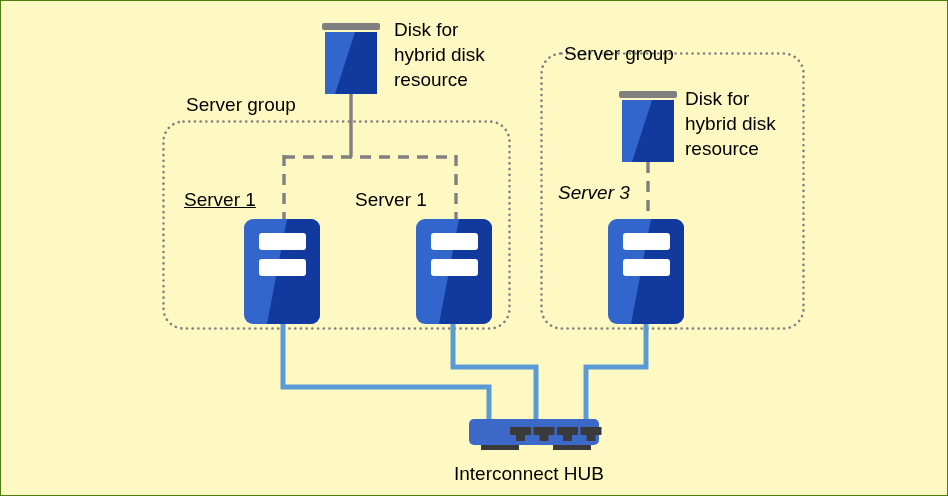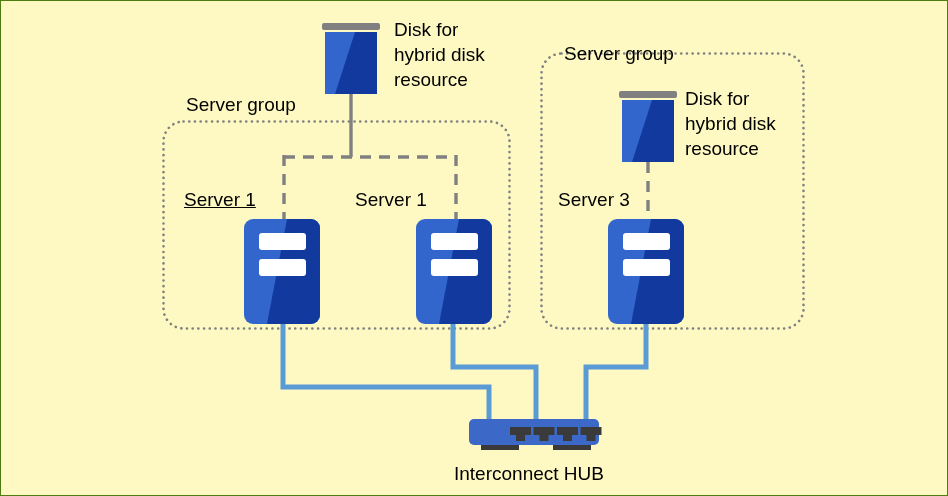--- a/index.html
+++ b/index.html
@@ -151,17 +151,17 @@
 resource</div>
 
   <div class="label" style="left:185px; top:91px;">Server group</div>
 
   <div class="label" style="left:563px; top:40px;">Server group</div>
 
   <div class="label" style="left:183px; top:186px;text-decoration:underline;">Server 1</div>
 
   <div class="label" style="left:354px; top:186px;">Server 1</div>
 
-  <div class="label" style="left:557px; top:186px;">Server 3</div>
+  <div class="label" style="left:557px; top:179px;font-style:italic;">Server 3</div>
 
   <div class="label" style="left:453px; top:460px;">Interconnect HUB</div>
 
 </div>
 
 </body></html>

